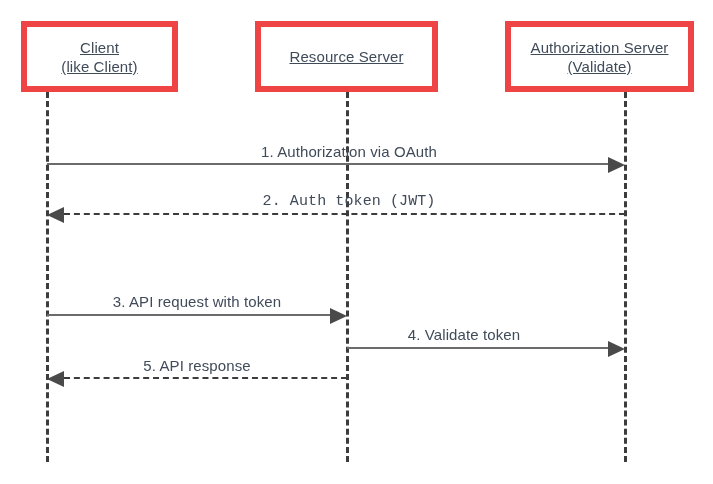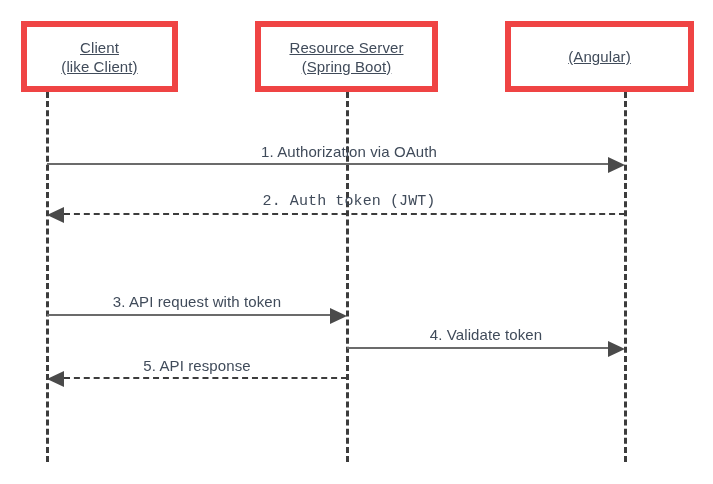--- a/index.html
+++ b/index.html
@@ -85,25 +85,25 @@
 
 <div id="diagram-root">
 
   <div class="participant-box" id="box-client" style="left: 21px; top: 21px; width: 157px; height: 71px;">
     <span class="participant-line-1">Client</span>
     <span class="participant-line-2">(like Client)</span>
   </div>
 
   <div class="participant-box" id="box-resource-server" style="left: 255px; top: 21px; width: 183px; height: 71px;">
     <span class="participant-line-1">Resource Server</span>
-    <span class="participant-line-2">(Spring Boot)</span>
   </div>
 
   <div class="participant-box" id="box-authorization-server" style="left: 505px; top: 21px; width: 189px; height: 71px;">
-    <span class="participant-line-2">(Angular)</span>
+    <span class="participant-line-1">Authorization Server</span>
+    <span class="participant-line-2">(Validate)</span>
   </div>
 
   <div class="lifeline" id="lifeline-client" style="left: 46px; top: 92px; height: 370px;"></div>
   <div class="lifeline" id="lifeline-resource-server" style="left: 346px; top: 92px; height: 370px;"></div>
   <div class="lifeline" id="lifeline-authorization-server" style="left: 624px; top: 92px; height: 370px;"></div>
 
   <div class="msg-arrow solid" id="arrow-1" style="left: 47px; width: 561px; top: 163px;">
     <span class="arrow-head right"></span>
   </div>
   <div class="msg-label" id="label-1" style="left: 349px; top: 143px; width: auto; text-align: right; transform: translateX(-50%);">1. Authorization via OAuth</div>
@@ -114,20 +114,20 @@
   <div class="msg-label" id="label-2" style="left: 349px; top: 193px; width: auto; text-align: left; transform: translateX(-50%); font-family: Liberation Mono, monospace;">2. Auth token (JWT)</div>
 
   <div class="msg-arrow solid" id="arrow-3" style="left: 47px; width: 283px; top: 314px;">
     <span class="arrow-head right"></span>
   </div>
   <div class="msg-label" id="label-3" style="left: 197px; top: 293px; width: auto; text-align: right; transform: translateX(-50%);">3. API request with token</div>
 
   <div class="msg-arrow solid" id="arrow-4" style="left: 347px; width: 261px; top: 347px;">
     <span class="arrow-head right"></span>
   </div>
-  <div class="msg-label" id="label-4" style="left: 486px; top: 326px; width: auto; text-align: center; transform: translateX(-50%);">4. Validate token</div>
+  <div class="msg-label" id="label-4" style="left: 464px; top: 326px; width: auto; text-align: center; transform: translateX(-50%);">4. Validate token</div>
 
   <div class="msg-arrow dashed" id="arrow-5" style="left: 64px; width: 283px; top: 377px;">
     <span class="arrow-head left"></span>
   </div>
   <div class="msg-label" id="label-5" style="left: 197px; top: 357px; width: auto; text-align: center; transform: translateX(-50%);">5. API response</div>
 
 </div>
 
 </body></html>

